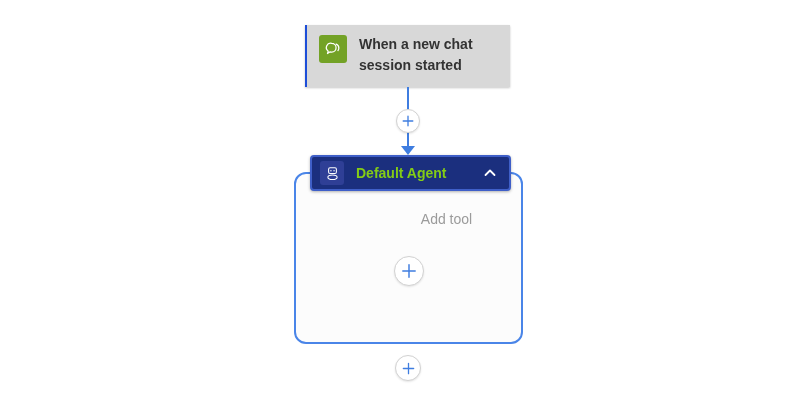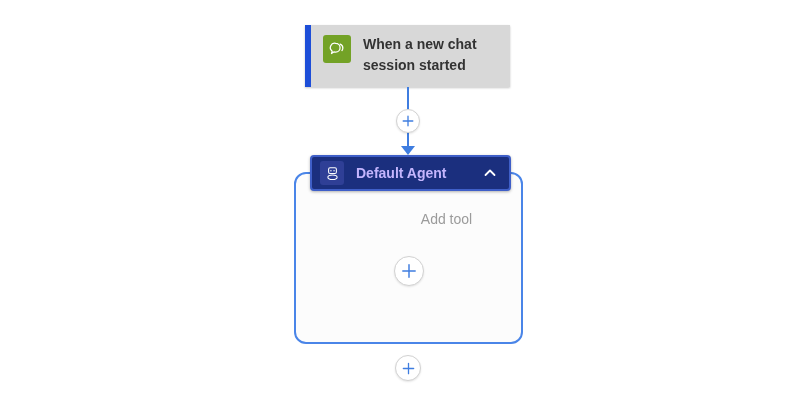--- a/index.html
+++ b/index.html
@@ -12,21 +12,21 @@
     overflow: hidden;
     font-family: "Liberation Sans", sans-serif;
   }
 
   
   .trigger-card {
     position: absolute;
     left: 305px; top: 25px;
     width: 205px; height: 62px;
     background: #d8d8d8;
-    border-left: 6px solid #1d4ed8;
+    border-left: 2px solid #1d4ed8;
     box-shadow: 0 1px 2px rgba(0,0,0,0.22);
     display: flex;
     align-items: flex-start;
     padding: 9px 10px 9px 12px;
     cursor: pointer;
   }
   .trigger-icon {
     flex: 0 0 28px;
     width: 28px; height: 28px;
     background: #73a226;
@@ -99,21 +99,21 @@
   }
   .agent-icon {
     flex: 0 0 24px;
     width: 24px; height: 24px;
     background: #2f3f96;
     border-radius: 3px;
     display: flex; align-items: center; justify-content: center;
   }
   .agent-title {
     margin-left: 12px;
-    color: #c4b5fd;
+    color: #84cc16;
     font-size: 14px;
     font-weight: bold;
     white-space: nowrap;
   }
   .agent-collapse {
     margin-left: auto;
     display: flex; align-items: center; justify-content: center;
     cursor: pointer;
     background: none; border: none;
   }

